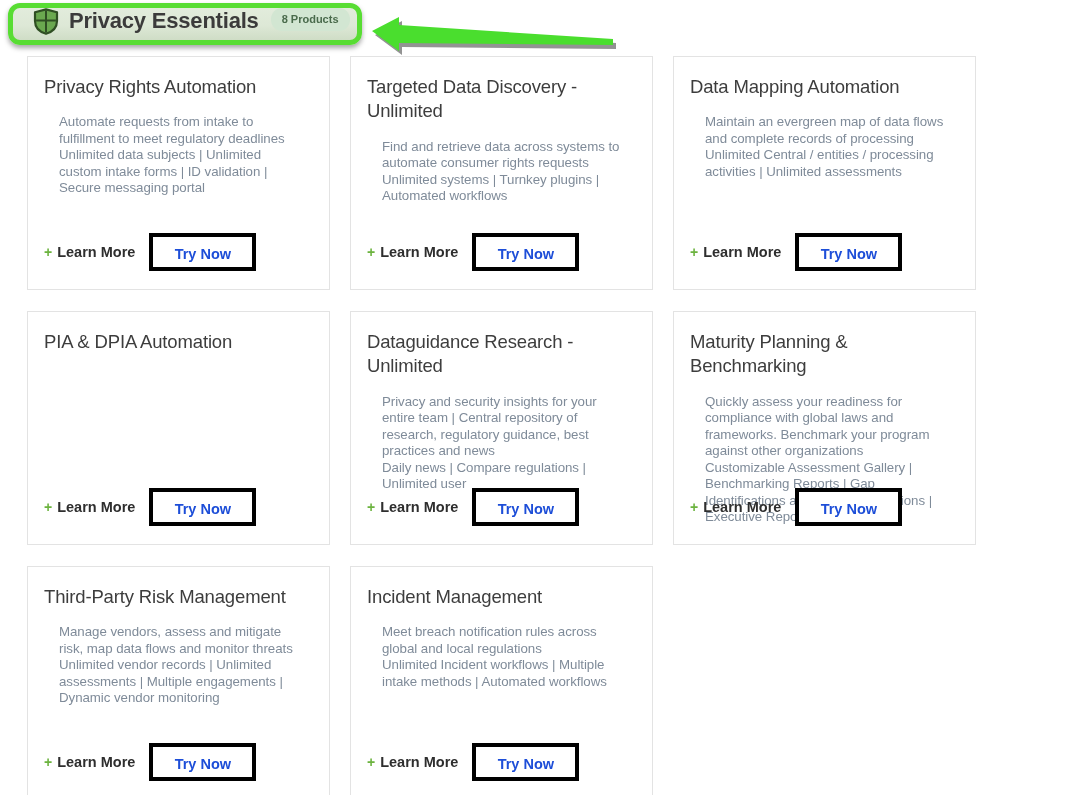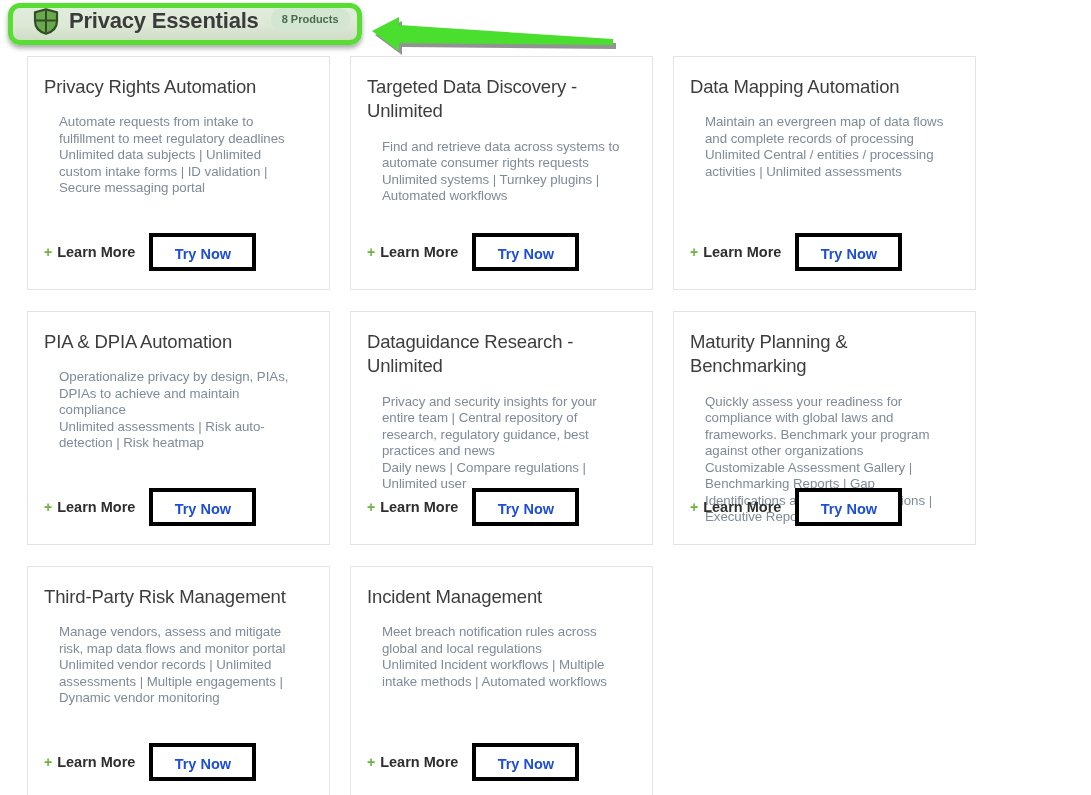--- a/index.html
+++ b/index.html
@@ -178,22 +178,20 @@
       <span class="learn-more">
         <span class="plus">+</span>
         <span>Learn More</span>
       </span>
       <button class="try-now">Try Now</button>
     </div>
   </div>
 
   <div class="product-card">
     <h3 class="card-title">PIA &amp; DPIA Automation</h3>
-    <p class="card-desc">Operationalize privacy by design, PIAs, DPIAs to achieve and maintain compliance
-Unlimited assessments | Risk auto-detection | Risk heatmap</p>
     <div class="card-actions">
       <span class="learn-more">
         <span class="plus">+</span>
         <span>Learn More</span>
       </span>
       <button class="try-now">Try Now</button>
     </div>
   </div>
 
   <div class="product-card">
@@ -217,21 +215,21 @@
       <span class="learn-more">
         <span class="plus">+</span>
         <span>Learn More</span>
       </span>
       <button class="try-now">Try Now</button>
     </div>
   </div>
 
   <div class="product-card">
     <h3 class="card-title">Third-Party Risk Management</h3>
-    <p class="card-desc">Manage vendors, assess and mitigate risk, map data flows and monitor portal
+    <p class="card-desc">Manage vendors, assess and mitigate risk, map data flows and monitor threats
 Unlimited vendor records | Unlimited assessments | Multiple engagements | Dynamic vendor monitoring</p>
     <div class="card-actions">
       <span class="learn-more">
         <span class="plus">+</span>
         <span>Learn More</span>
       </span>
       <button class="try-now">Try Now</button>
     </div>
   </div>
 

